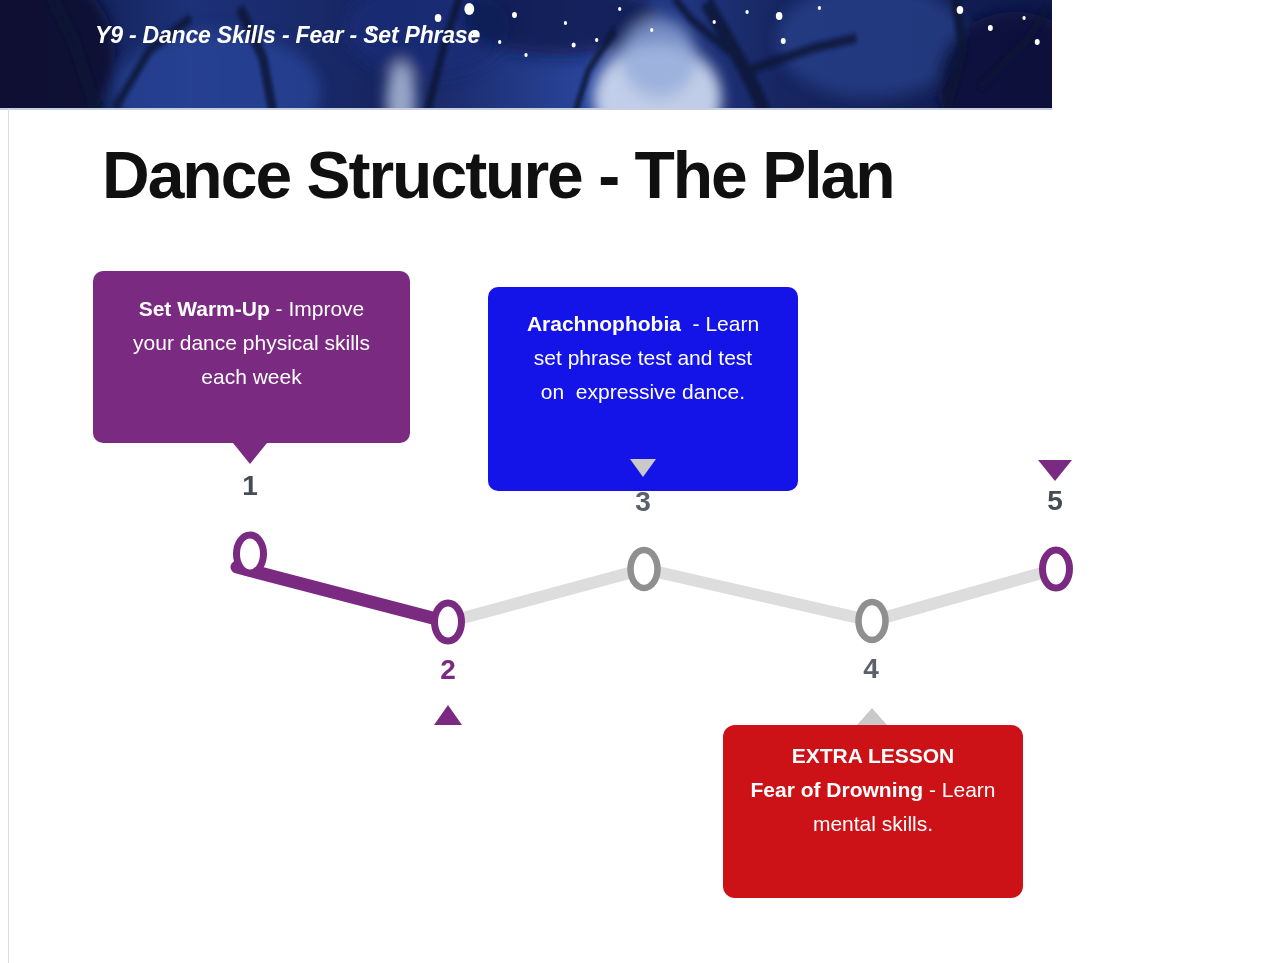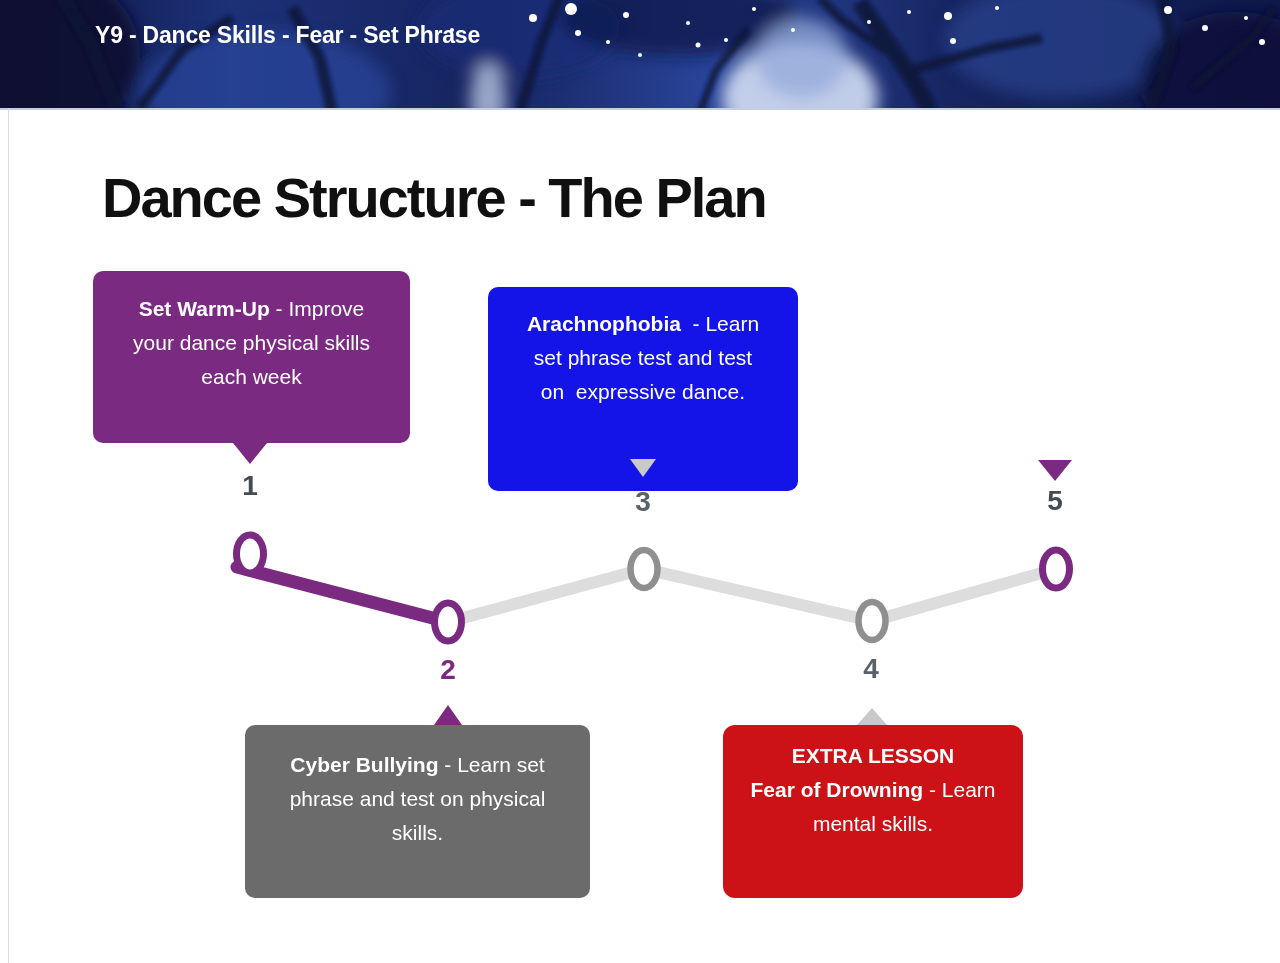--- a/index.html
+++ b/index.html
@@ -1,30 +1,30 @@
 <!DOCTYPE html>
 <html style="--purple: #7B2A81; --blue: #1414E8; --red: #CC1117; --gray-box: #6B6B6B; --timeline-gray: #DDDDDD; --node-gray: #8F8F8F; --tail-gray: #C9C9C9; --number-dark: #454C55; --number-gray: #5A6168;"><head>
 <meta charset="utf-8">
 <style>
   html,body{margin:0;padding:0;background:#fff;}
   .slide{
     position:relative;width:1280px;height:963px;background:#fff;overflow:hidden;
     font-family:"Liberation Sans", sans-serif;
   }
   
-  .header{position:absolute;left:0;top:0;width:1280px;height:108px;border-bottom:2px solid #c7cfdf;}
+  .header{position:absolute;left:0;top:0;width:1052px;height:108px;border-bottom:2px solid #c7cfdf;font-style:italic;}
   .header svg{position:absolute;inset:0;width:100%;height:100%;display:block;}
   .header-text{position:absolute;left:95px;top:20px;color:#ffffff;z-index:3;}
   .header-title{font-size:23px;font-weight:bold;line-height:30px;letter-spacing:-0.2px;}
   .header-subtitle{font-size:21px;font-weight:normal;line-height:29px;letter-spacing:-0.2px;}
   
   .canvas-edge{position:absolute;left:8px;top:108px;width:1px;height:855px;background:#dcdcdc;}
   .page-title{
     position:absolute;left:102px;top:142px;width:1100px;
-    font-size:56px;font-weight:bold;color:#101010;letter-spacing:-2px;line-height:1.0;margin-top:28px;
+    font-size:66px;font-weight:bold;color:#101010;letter-spacing:-2px;line-height:1.0;
   }
   
   .timeline-svg{position:absolute;inset:0;width:1280px;height:963px;pointer-events:none;z-index:1;}
   .tl-gray{stroke:var(--timeline-gray);stroke-width:12;stroke-linecap:round;fill:none;}
   .tl-purple{stroke:var(--purple);stroke-width:13;stroke-linecap:round;fill:none;}
   .node{fill:#ffffff;}
   .node-purple{stroke:var(--purple);stroke-width:7;}
   .node-gray{stroke:var(--node-gray);stroke-width:6.5;}
   
   .callout{
@@ -155,25 +155,20 @@
   </svg>
 
   <div id="callout-1" class="callout c-purple">
       <div class="cl-line"><span class="b">Set Warm-Up</span><span> - Improve</span></div>
       <div class="cl-line"><span>your dance physical skills</span></div>
       <div class="cl-line"><span>each week</span></div>
     </div>
   <div id="tail-1" class="tail tail-down-purple"></div>
   <div id="num-1" class="step-num num-dark">1</div>
 
-  <div id="callout-2" class="callout c-gray">
-      <div class="cl-line"><span class="b">Cyber Bullying</span><span> - Learn set</span></div>
-      <div class="cl-line"><span>phrase and test on physical</span></div>
-      <div class="cl-line"><span>skills.</span></div>
-    </div>
   <div id="tail-2" class="tail tail-up-purple"></div>
   <div id="num-2" class="step-num num-purple">2</div>
 
   <div id="callout-3" class="callout c-blue">
       <div class="cl-line"><span class="b">Arachnophobia </span><span> - Learn</span></div>
       <div class="cl-line"><span>set phrase test and test</span></div>
       <div class="cl-line"><span>on  expressive dance.</span></div>
     </div>
   <div id="tail-3" class="tail tail-down-gray"></div>
   <div id="num-3" class="step-num num-gray">3</div>

